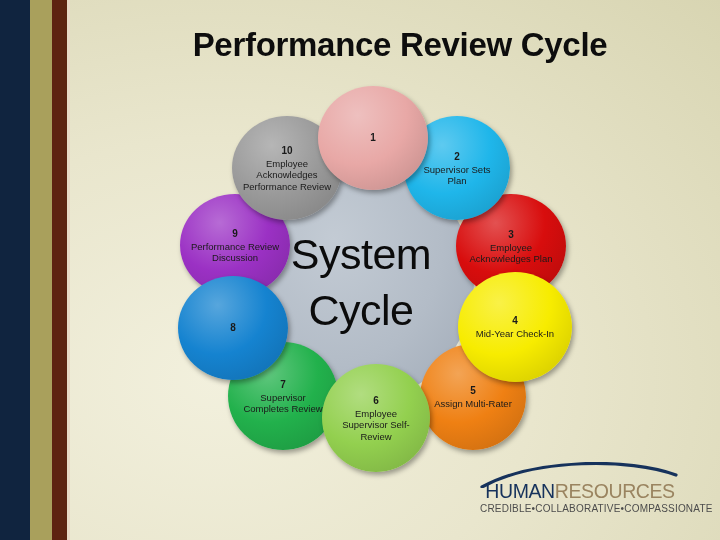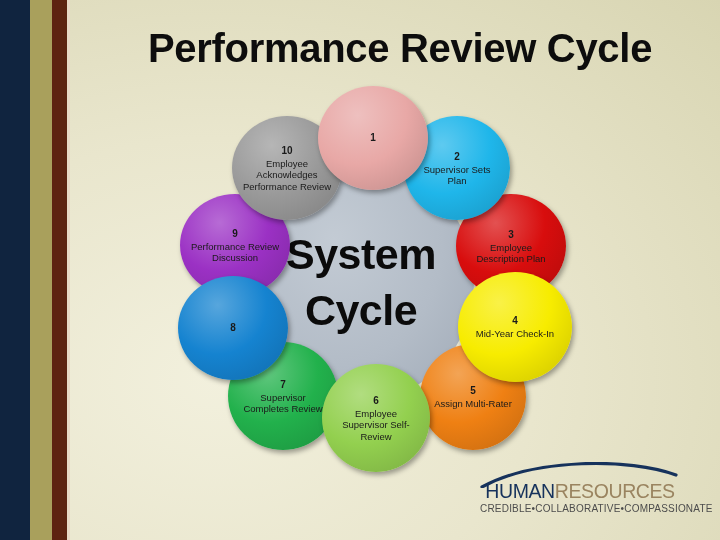--- a/index.html
+++ b/index.html
@@ -31,21 +31,21 @@
   #bar-olive { left: 30px; width: 22px; background: #a9a05c; }
   #bar-brown { left: 52px; width: 15px; background: #5d2310; }
   #bar-edge  { left: 67px; width: 3px;  background: #e8d9c4; }
 
   
   #title {
     position: absolute;
     left: 120px;
     top: 26px;
     width: 560px;
-    font-size: 40px;
+    font-size: 33px;
     font-weight: bold;
     color: #0d0d0d;
     letter-spacing: -0.3px;
     text-align: center;
     font-family: "Liberation Sans", sans-serif;
   }
 
   
   #diagram {
     position: absolute;
@@ -91,21 +91,21 @@
     border-radius: 50%;
     background: radial-gradient(ellipse at 38% 32%, #c3cbd4 0%, #b3bcc7 55%, #9fa9b6 100%);
     display: flex;
     flex-direction: column;
     align-items: center;
     justify-content: center;
     z-index: 1;
   }
   #hub .hub-line {
     font-size: 43px;
-    font-weight: bold;
+    font-weight: normal;
     color: #0b0b0b;
     line-height: 56px;
     letter-spacing: -0.5px;
   }
 
   
   #logo {
     position: absolute;
     left: 480px;
     top: 462px;
@@ -165,21 +165,21 @@
       <div class="num">1</div>
     </div>
 
     <div class="node" id="n2" style="left: 404px; top: 116px; width: 106px; height: 104px; z-index: 6; background: radial-gradient(circle at 36% 28%, rgb(94, 202, 240) 0%, rgb(31, 182, 234) 48%, rgb(25, 149, 192) 100%);">
       <div class="num">2</div>
       <div class="lbl">Supervisor Sets Plan</div>
     </div>
 
     <div class="node" id="n3" style="left: 456px; top: 194px; width: 110px; height: 104px; z-index: 5; background: radial-gradient(circle at 36% 28%, rgb(227, 81, 81) 0%, rgb(216, 13, 13) 48%, rgb(177, 11, 11) 100%);">
       <div class="num">3</div>
-      <div class="lbl">Employee Description Plan</div>
+      <div class="lbl">Employee Acknowledges Plan</div>
     </div>
 
     <div class="node bold" id="n4" style="left: 458px; top: 272px; width: 114px; height: 110px; z-index: 6; background: radial-gradient(circle at 36% 28%, rgb(249, 241, 71) 0%, rgb(247, 236, 0) 48%, rgb(203, 194, 0) 100%);">
       <div class="num">4</div>
       <div class="lbl">Mid-Year Check-In</div>
     </div>
 
     <div class="node bold" id="n5" style="left: 420px; top: 344px; width: 106px; height: 106px; z-index: 5; background: radial-gradient(circle at 36% 28%, rgb(243, 164, 85) 0%, rgb(239, 128, 19) 48%, rgb(196, 105, 16) 100%);">
       <div class="num">5</div>
       <div class="lbl">Assign Multi-Rater</div>

